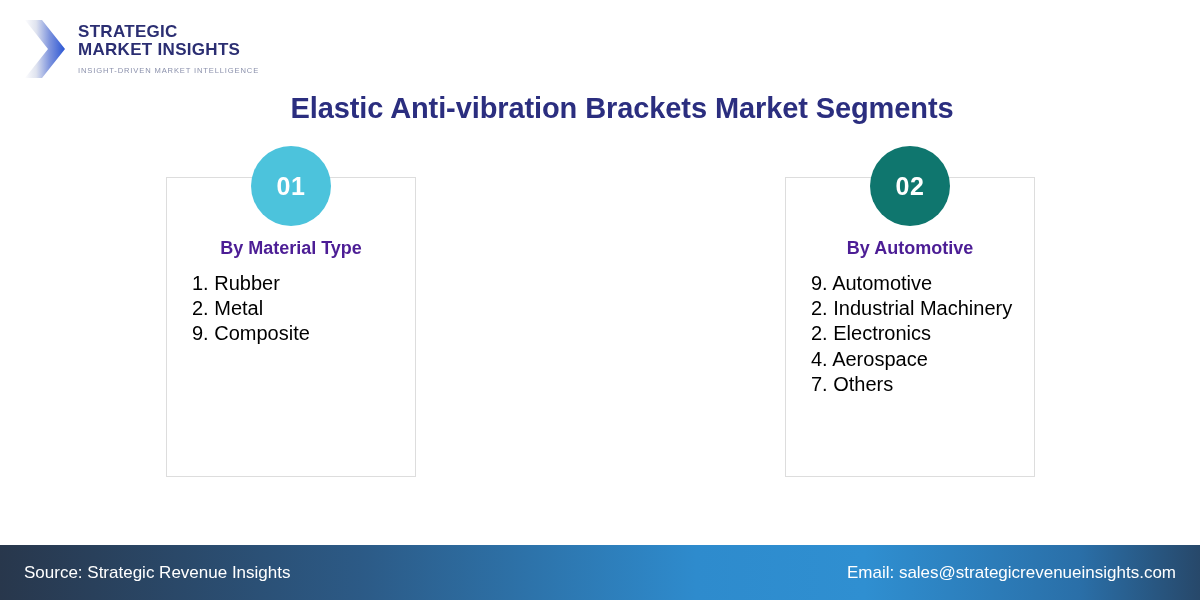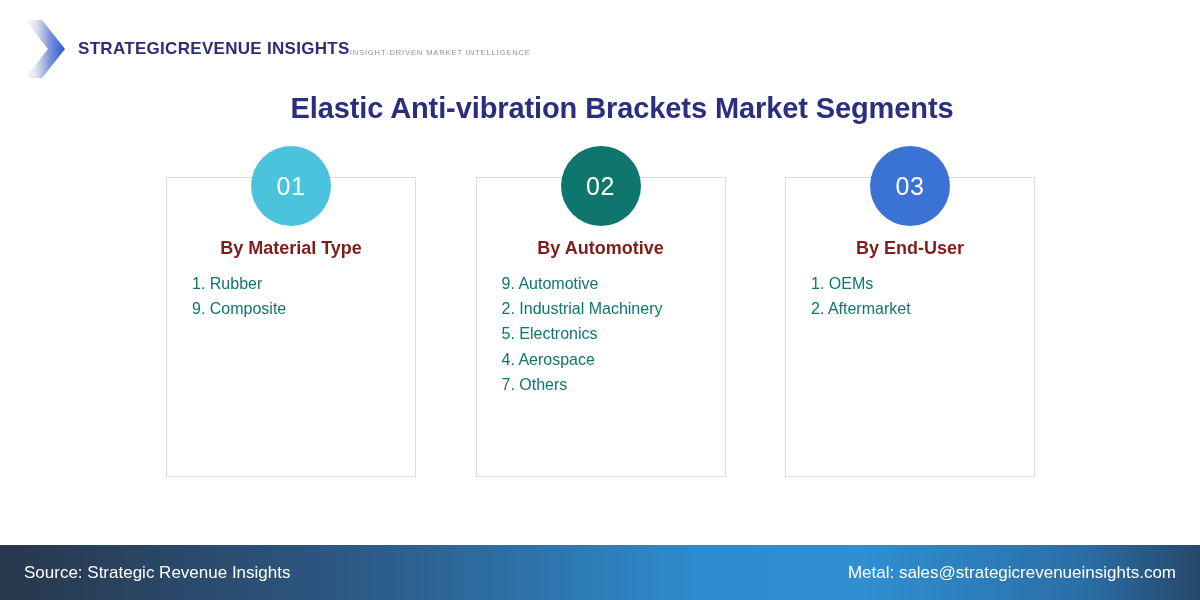--- a/index.html
+++ b/index.html
@@ -13,21 +13,21 @@
 
   
   .logo-block {
     position:absolute;
     left:22px; top:18px;
     display:flex;
     align-items:center;
     gap:10px;
   }
   .logo-mark { width:46px; height:62px; flex:0 0 auto; }
-  .logo-text { display:flex; }
+  .logo-text { display:flex; flex-direction:column; }
   .logo-name {
     font-family: "Liberation Sans", sans-serif;
     font-weight:bold;
     font-size:17px;
     line-height:1.04;
     letter-spacing:0.3px;
     color:#2b2e72;
     white-space:nowrap;
   }
   .logo-tagline {
@@ -71,40 +71,40 @@
     top:-32px;
     left:50%;
     transform:translateX(-50%);
     width:80px; height:80px;
     border-radius:50%;
     display:flex;
     align-items:center;
     justify-content:center;
     color:#ffffff;
     font-size:25px;
-    font-weight:normal;
+    font-weight:bold;
     letter-spacing:0.5px;
   }
   .card-heading {
     position:absolute;
     top:60px; left:0; width:100%;
     text-align:center;
     font-size:18px;
     font-weight:bold;
-    color:#7f1d1d;
+    color:#4c1d95;
   }
   .card-list {
     position:absolute;
     top:93px; left:25px; right:12px;
     list-style:none;
   }
   .card-list li {
-    font-size:16px;
+    font-size:20px;
     line-height:25.2px;
-    color:#0f766e;
+    color:#000000;
     white-space:nowrap;
   }
 
   
   .footer {
     position:absolute;
     left:0; bottom:0;
     width:1200px; height:55px;
     background:linear-gradient(90deg,#28374c 0%,#2c5a86 30%,#2e8bcd 58%,#2f8fd1 72%,#2a6fa8 90%,#27486a 100%);
     display:flex;
@@ -131,57 +131,50 @@
           <stop offset="28%" stop-color="#dfe3ef"></stop>
           <stop offset="62%" stop-color="#7d93dd"></stop>
           <stop offset="100%" stop-color="#2b56d4"></stop>
         </linearGradient>
       </defs>
       <path d="M3 2 L20 2 L43 31 L20 60 L3 60 L26 31 Z" fill="url(#chevGrad)"></path>
     </svg>
   </span>
   <span class="logo-text">
     <span class="logo-name">STRATEGIC</span>
-    <span class="logo-name">REVENUE INSIGHTS</span>
+    <span class="logo-name">MARKET INSIGHTS</span>
     <span class="logo-tagline">INSIGHT-DRIVEN MARKET INTELLIGENCE</span>
   </span>
 </div>
 
 <div class="page-title">Elastic Anti-vibration Brackets Market Segments</div>
 
 <div class="cards">
 
   <div class="card">
     <div class="card-badge" style="background: rgb(76, 195, 220);">01</div>
     <div class="card-heading">By Material Type</div>
     <ul class="card-list">
       <li>1. Rubber</li>
+      <li>2. Metal</li>
       <li>9. Composite</li>
     </ul>
   </div>
 
   <div class="card">
     <div class="card-badge" style="background: #0f766e;">02</div>
     <div class="card-heading">By Automotive</div>
     <ul class="card-list">
       <li>9. Automotive</li>
       <li>2. Industrial Machinery</li>
-      <li>5. Electronics</li>
+      <li>2. Electronics</li>
       <li>4. Aerospace</li>
       <li>7. Others</li>
     </ul>
   </div>
 
-  <div class="card">
-    <div class="card-badge" style="background: rgb(59, 115, 212);">03</div>
-    <div class="card-heading">By End-User</div>
-    <ul class="card-list">
-      <li>1. OEMs</li>
-      <li>2. Aftermarket</li>
-    </ul>
-  </div>
 
 </div>
 
 <div class="footer">
   <span class="footer-text">Source: Strategic Revenue Insights</span>
-  <span class="footer-text">Metal: sales@strategicrevenueinsights.com</span>
+  <span class="footer-text">Email: sales@strategicrevenueinsights.com</span>
 </div>
 
 </body></html>

